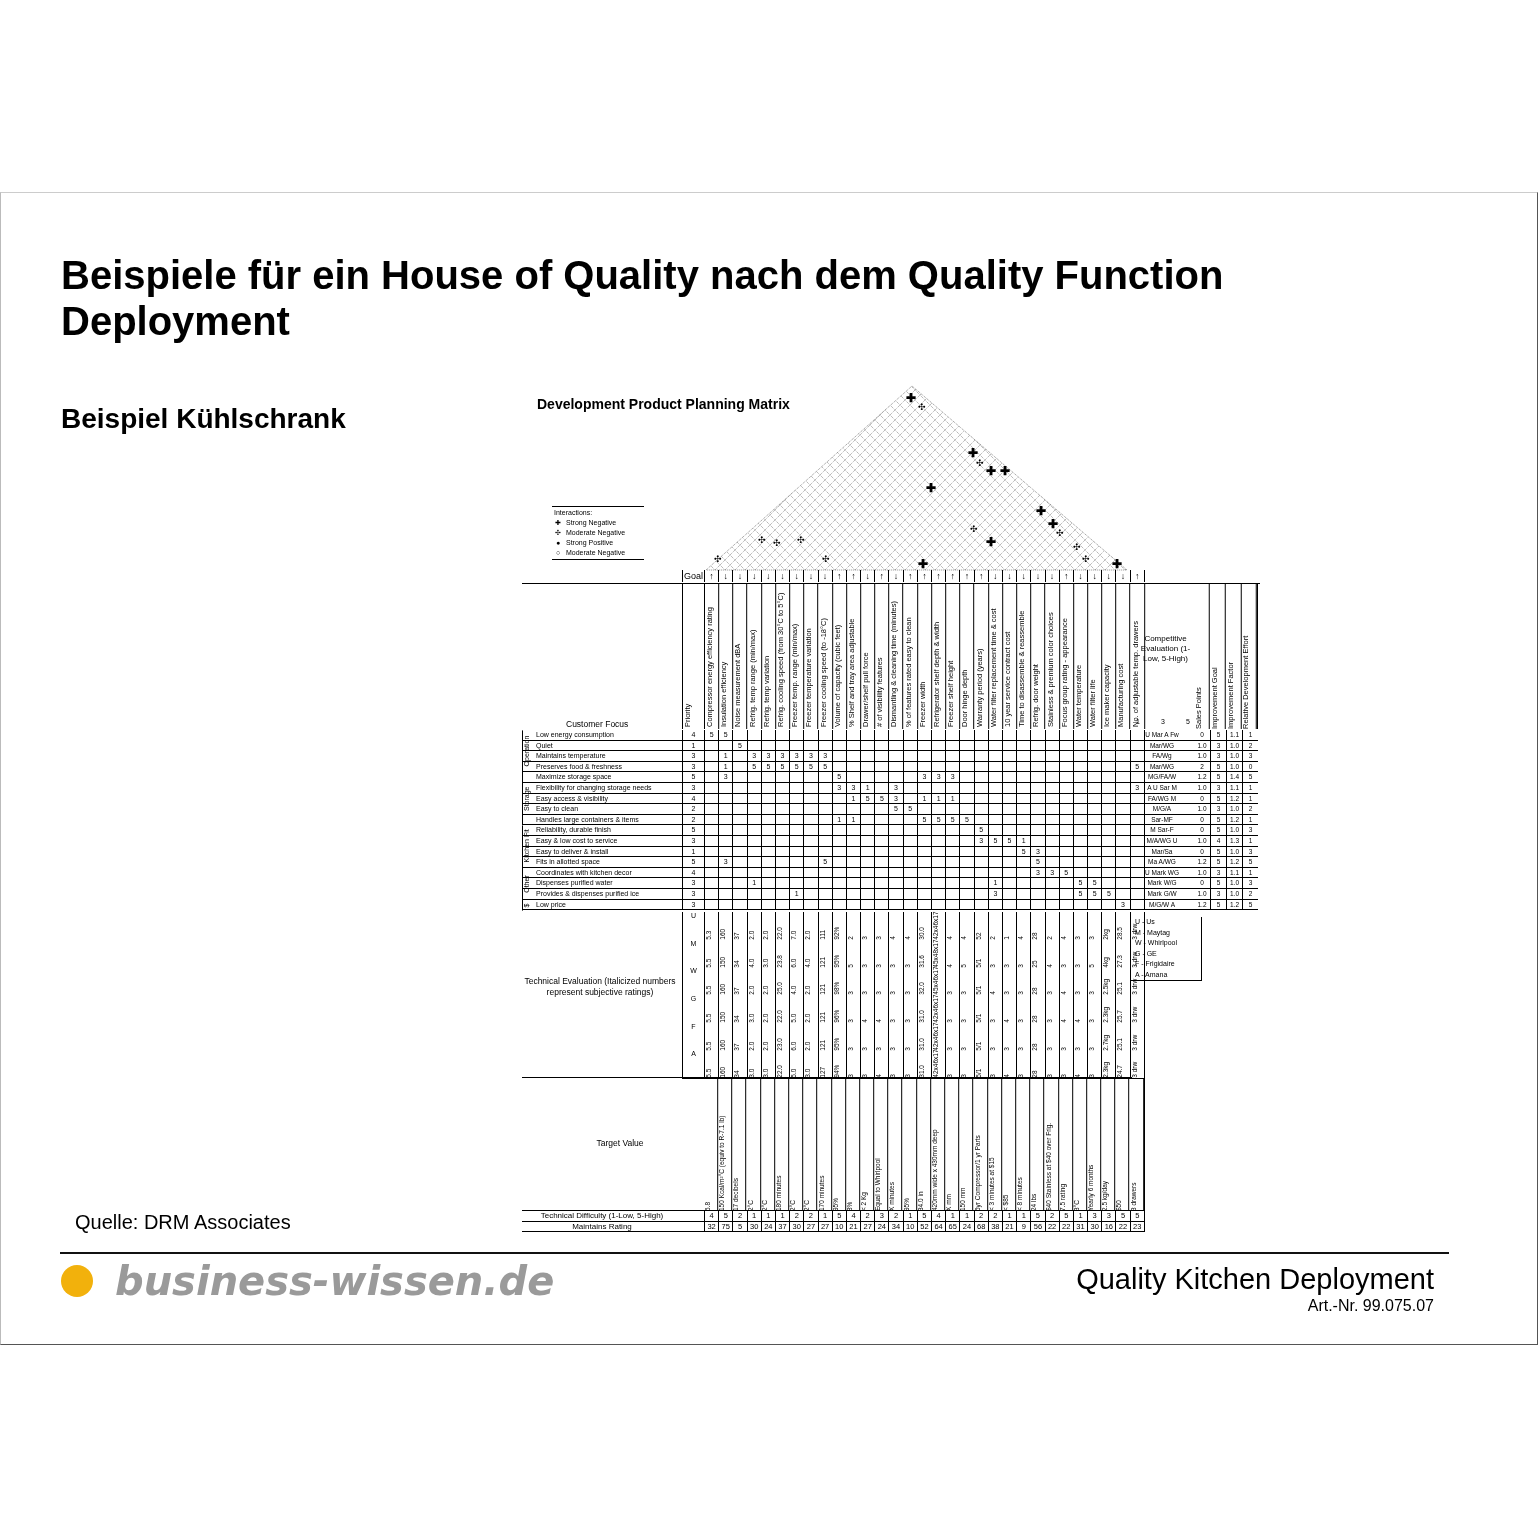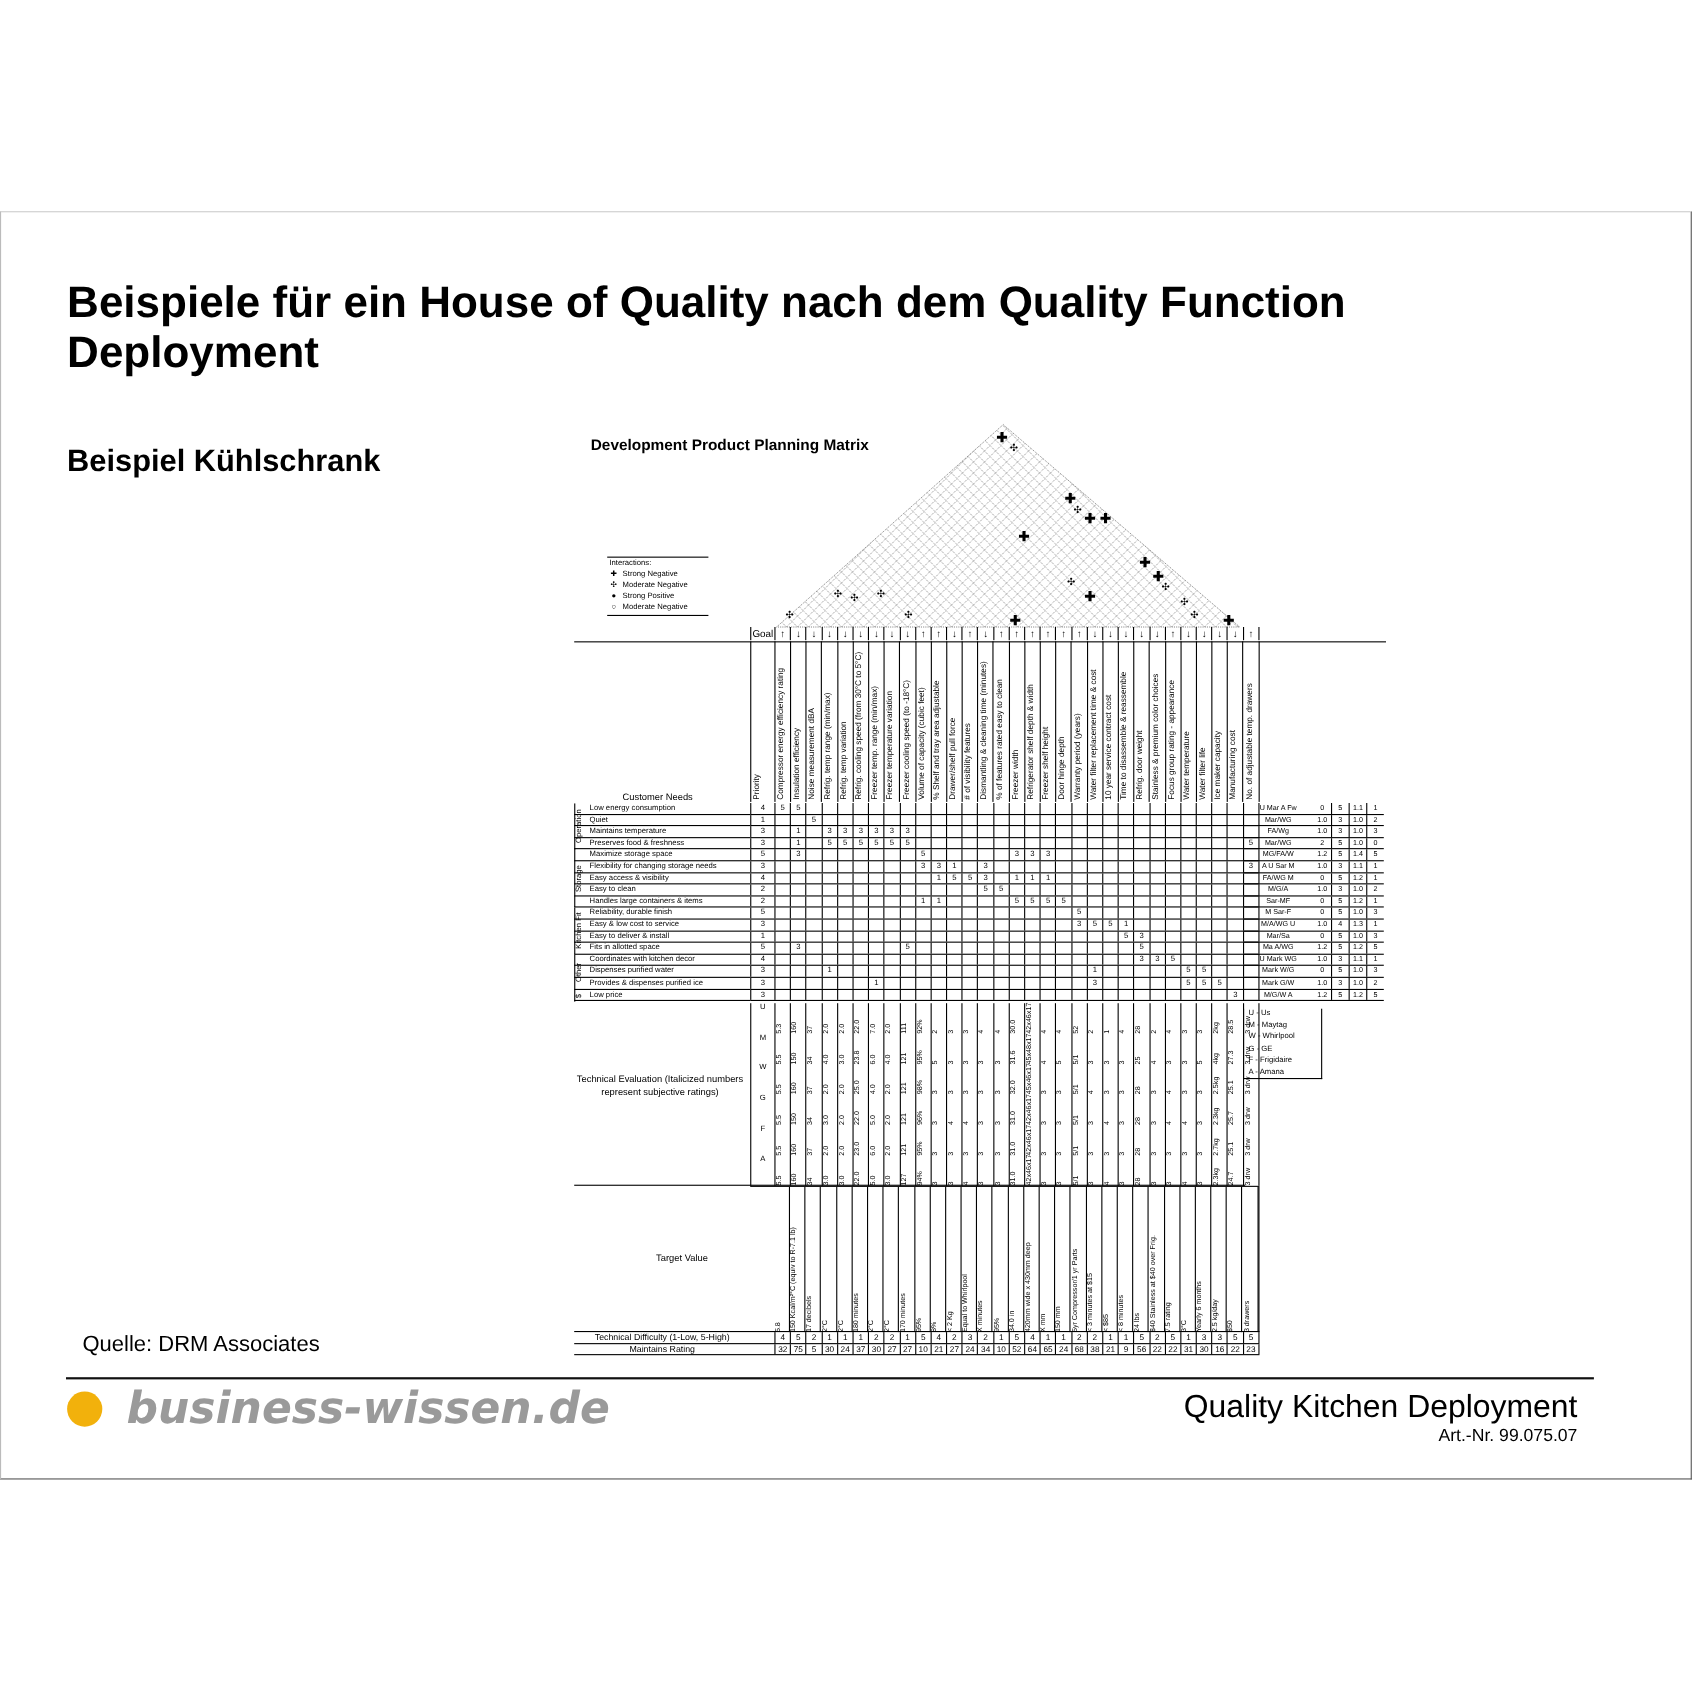--- a/index.html
+++ b/index.html
@@ -177,21 +177,35 @@
       <div style="width: 14.2px;">Time to disassemble &amp; reassemble</div>
       <div style="width: 14.2px;">Refrig. door weight</div>
       <div style="width: 14.2px;">Stainless &amp; premium color choices</div>
       <div style="width: 14.2px;">Focus group rating - appearance</div>
       <div style="width: 14.2px;">Water temperature</div>
       <div style="width: 14.2px;">Water filter life</div>
       <div style="width: 14.2px;">Ice maker capacity</div>
       <div style="width: 14.2px;">Manufacturing cost</div>
       <div style="width: 14.2px;">No. of adjustable temp. drawers</div>
     </div>
-  <div class="cn-label">Customer Needs</div>
+  <div class="cn-label">Customer Focus</div>
+  <div class="comp-hdr">
+    <div style="position:absolute;left:8px;top:50px;width:55px;font-size:8px;text-align:center;line-height:10px;">Competitive Evaluation (1-Low, 5-High)</div>
+    <div style="position:absolute;left:6px;bottom:4px;width:54px;display:flex;justify-content:space-between;font-size:7px;">
+      <span>1</span>
+      <span>3</span>
+      <span>5</span>
+    </div>
+    <div style="position:absolute;left:64px;top:0;bottom:0;right:0;display:flex;">
+      <div style="flex:1;border-left:1px solid #000;writing-mode:vertical-rl;transform:rotate(180deg);font-size:7.5px;">Sales Points</div>
+      <div style="flex:1;border-left:1px solid #000;writing-mode:vertical-rl;transform:rotate(180deg);font-size:7.5px;">Improvement Goal</div>
+      <div style="flex:1;border-left:1px solid #000;writing-mode:vertical-rl;transform:rotate(180deg);font-size:7.5px;">Improvement Factor</div>
+      <div style="flex:1;border-left:1px solid #000;writing-mode:vertical-rl;transform:rotate(180deg);font-size:7.5px;">Relative Development Effort</div>
+    </div>
+  </div>
 
   <div class="needs" id="needs">
       <div class="cat" style="top: 0px; height: 42.4px;">Operation</div>
       <div class="cat" style="top: 42.4px; height: 53px;">Storage</div>
       <div class="cat" style="top: 95.4px; height: 42.4px;">Kitchen Fit</div>
       <div class="cat" style="top: 137.8px; height: 31.8px;">Other</div>
       <div class="cat" style="top: 169.6px; height: 10.6px;">$</div>
       <div class="need">Low energy consumption</div>
       <div class="need">Quiet</div>
       <div class="need">Maintains temperature</div>

